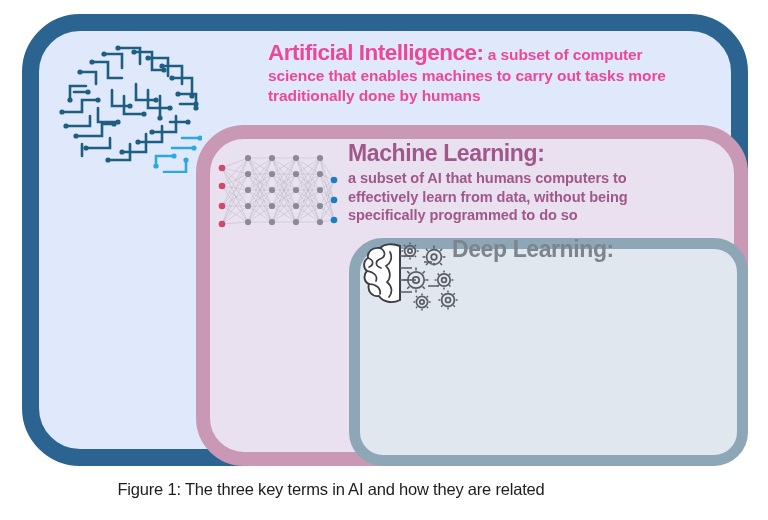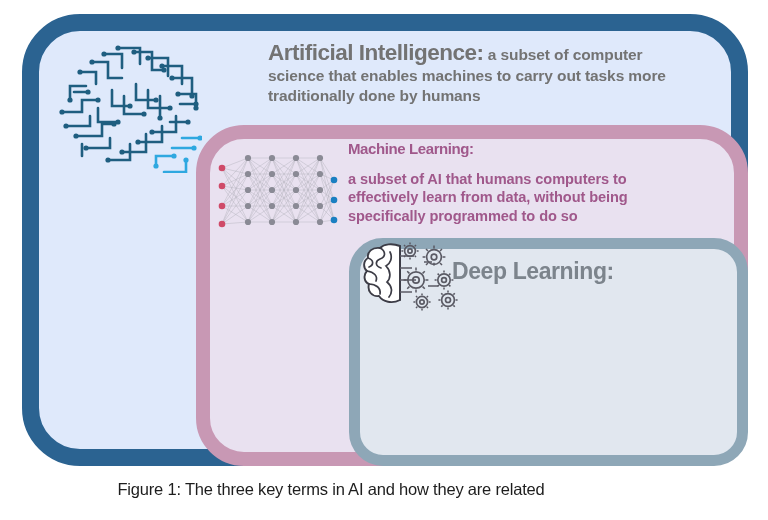--- a/index.html
+++ b/index.html
@@ -66,21 +66,21 @@
     background: #e1e7ef;
     overflow: hidden;
   }
 
   
   .ai-text {
     position: absolute;
     left: 268px;
     top: 41px;
     width: 420px;
-    color: #737373;
+    color: #ec4899;
     font-weight: bold;
     font-size: 15.5px;
     line-height: 1.33;
     letter-spacing: -0.1px;
   }
   .ai-text .lead {
     font-size: 22.5px;
     line-height: 1.1;
     letter-spacing: -0.5px;
   }
@@ -91,30 +91,30 @@
     top: 140px;
     width: 310px;
     color: #a0588b;
     font-weight: bold;
     font-size: 14.6px;
     line-height: 1.28;
     letter-spacing: -0.1px;
   }
   .ml-text .lead {
     display: block;
-    font-size: 15px;
+    font-size: 23px;
     line-height: 1.18;
     letter-spacing: -0.4px;
-    margin-bottom: 12px;
+    margin-bottom: 2px;
   }
 
   .dl-text {
     position: absolute;
     left: 452px;
-    top: 258px;
+    top: 236px;
     width: 176px;
     color: #7c848c;
     font-weight: bold;
     font-size: 14.6px;
     line-height: 1.26;
     letter-spacing: -0.1px;
   }
   .dl-text .lead {
     display: block;
     font-size: 23px;

